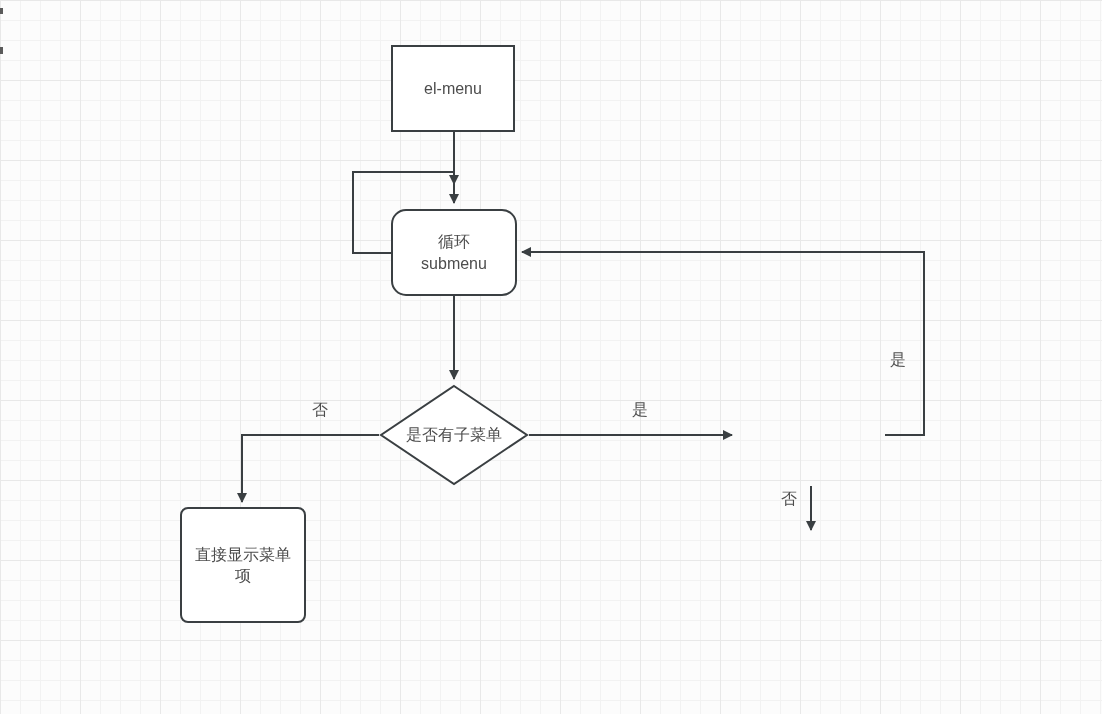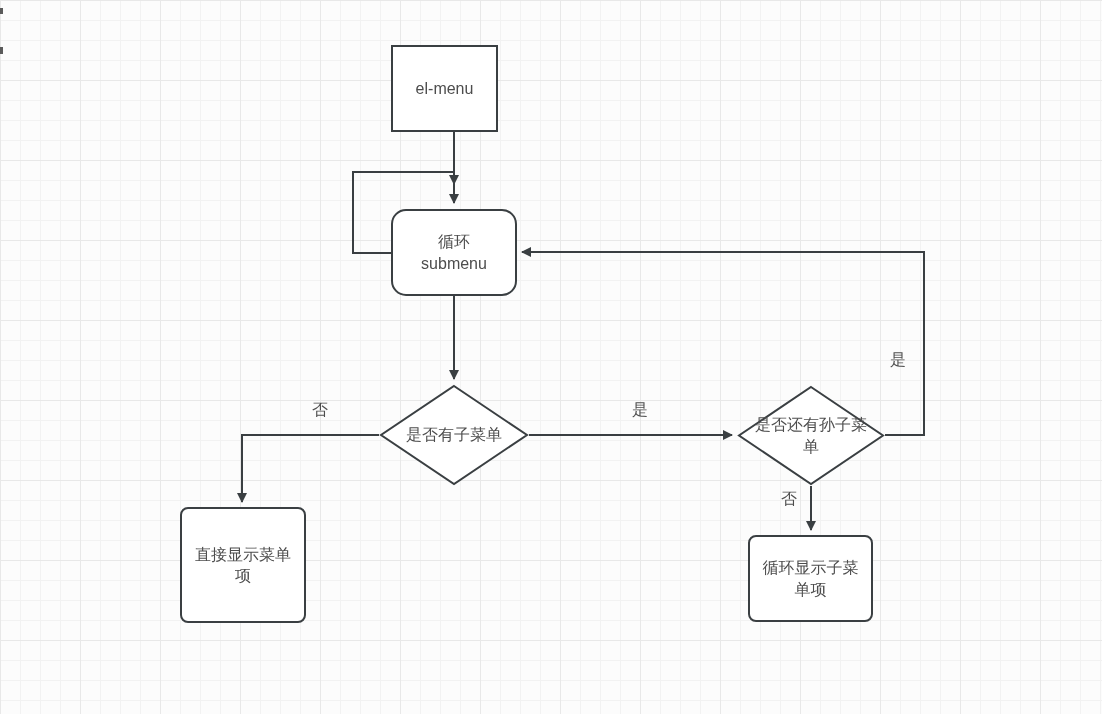--- a/index.html
+++ b/index.html
@@ -75,21 +75,21 @@
   }
 
   .clip-fragment {
     position: absolute;
     left: 0;
     width: 3px;
     background: #5a5a5a;
   }
 
   
-  #node-el-menu        { left: 391px; top: 45px;  width: 107px; height: 87px; }
+  #node-el-menu        { left: 391px; top: 45px;  width: 124px; height: 87px; }
   #node-loop-submenu   { left: 391px; top: 209px; width: 126px; height: 87px; border-radius: 15px; }
   #node-has-submenu    { left: 379px; top: 384px; width: 150px; height: 102px; text-align: right; }
   #node-direct-display { left: 180px; top: 507px; width: 126px; height: 116px; }
   #node-has-grandchild { left: 737px; top: 385px; width: 148px; height: 101px; }
   #node-loop-display   { left: 748px; top: 535px; width: 125px; height: 87px; }
 
   #label-has-submenu-no     { left: 312px; top: 402px; }
   #label-has-submenu-yes    { left: 632px; top: 402px; }
   #label-has-grandchild-no  { left: 781px; top: 491px; }
   #label-has-grandchild-yes { left: 890px; top: 352px; }
@@ -129,32 +129,21 @@
       <polygon points="75,2 148,51 75,100 2,51"></polygon>
     </svg>
     <span class="node-label">是否有子菜单</span>
   </div>
 
   <div class="node box rounded" id="node-direct-display">
     <span class="node-label">直接显示菜单
 项</span>
   </div>
 
-  <div class="node diamond" id="node-has-grandchild">
-    <svg viewBox="0 0 148 101" preserveAspectRatio="none">
-      <polygon points="74,2 146,50.5 74,99 2,50.5"></polygon>
-    </svg>
-    <span class="node-label">是否还有孙子菜
-单</span>
-  </div>
 
-  <div class="node box rounded" id="node-loop-display">
-    <span class="node-label">循环显示子菜
-单项</span>
-  </div>
 
   <span class="edge-label" id="label-has-submenu-no">否</span>
   <span class="edge-label" id="label-has-submenu-yes">是</span>
   <span class="edge-label" id="label-has-grandchild-no">否</span>
   <span class="edge-label" id="label-has-grandchild-yes">是</span>
 
   <div class="clip-fragment" style="top: 8px; height: 6px;"></div>
   <div class="clip-fragment" style="top: 47px; height: 7px;"></div>
 
 </div>

